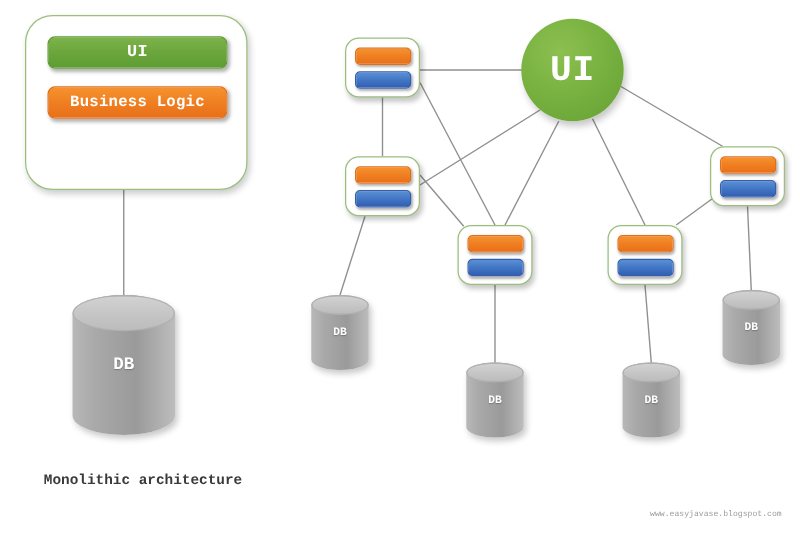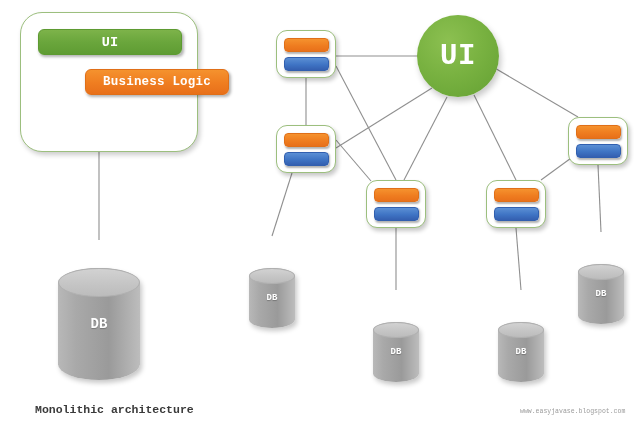--- a/index.html
+++ b/index.html
@@ -56,32 +56,30 @@
   .bar-ui {
     top: 16px;
     background: linear-gradient(to bottom, #7db34a 0%, #6aa63c 50%, #5f9c33 100%);
     border: 1px solid #5d9a31;
     font-size: 13.5px;
   }
   .bar-bl {
     top: 56px;
     background: linear-gradient(to bottom, #f5922e 0%, #ef7d20 55%, #e8701a 100%);
     border: 1px solid #e06f18;
-    margin-left: 47px;
   }
   .bar-dal {
     top: 96px;
     background: linear-gradient(to bottom, #5b8fd4 0%, #3f74c4 55%, #345fb0 100%);
     border: 1px solid #315faf;
   }
 
   
   .db {
     position: absolute;
-    margin-top: 32px;
   }
   .db .body {
     position: absolute;
     left: 0;
     top: 0;
     width: 100%;
     height: 100%;
     background: linear-gradient(to right, #b8b8b8 0%, #a9a9a9 22%, #9a9a9a 62%, #bdbdbd 100%);
     border-radius: 50% / 14%;
     box-shadow: 2px 3px 5px rgba(0,0,0,0.22);
@@ -168,21 +166,21 @@
   }
 
   
   .caption {
     position: absolute;
     font-size: 11.5px;
     font-weight: bold;
     color: #3a3a3a;
     white-space: nowrap;
   }
-  .caption-mono { left: 35px; top: 403px; }
+  .caption-mono { left: 35px; top: 378px; }
   .caption-micro { left: 397px; top: 385px; }
   .watermark {
     position: absolute;
     left: 520px;
     top: 408px;
     font-size: 6.5px;
     color: #9b9b9b;
     white-space: nowrap;
   }
 </style>

